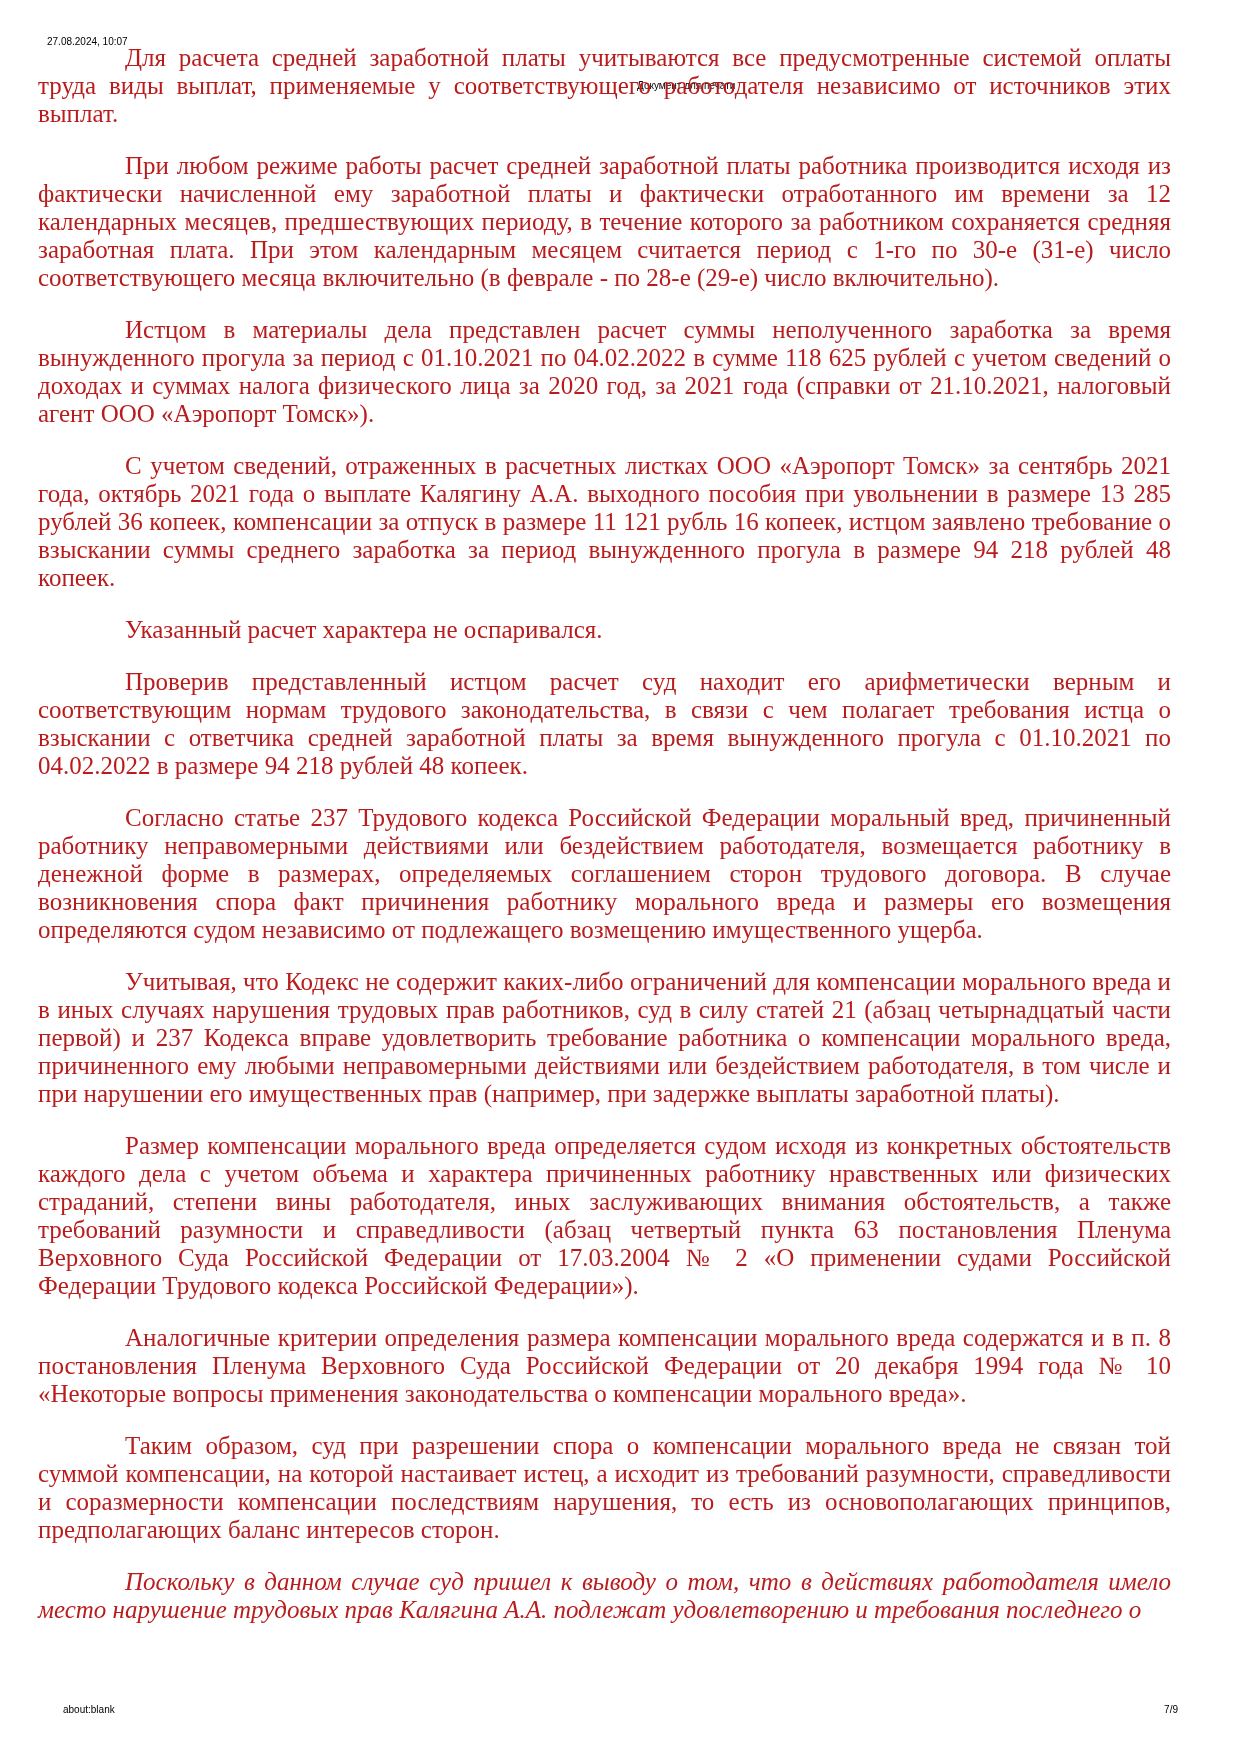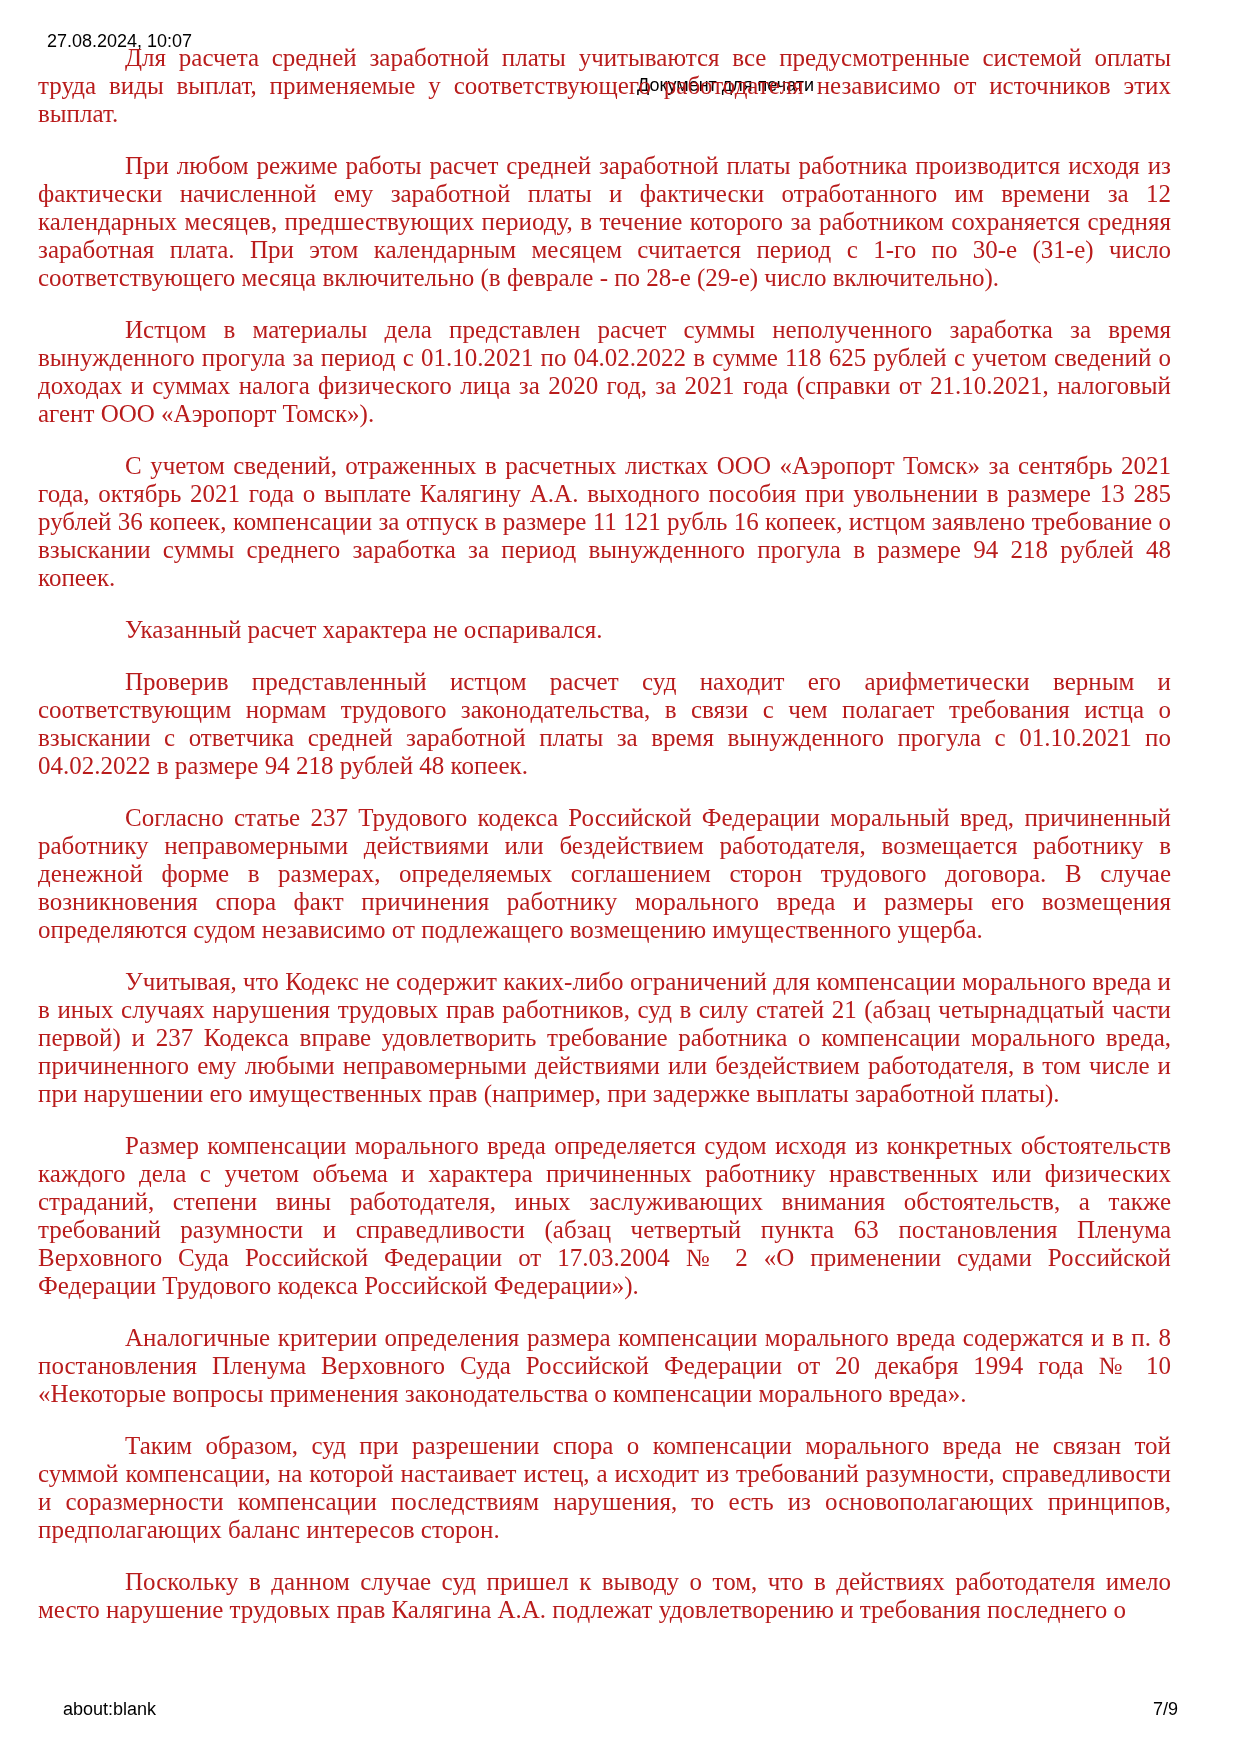--- a/index.html
+++ b/index.html
@@ -12,21 +12,21 @@
     width: 1240px;
     height: 1754px;
     background: #ffffff;
     color: #000000;
     overflow: hidden;
   }
   
   .print-meta {
     position: absolute;
     font-family: "Liberation Sans", sans-serif;
-    font-size: 18px;
+    font-size: 10px;
     line-height: 17px;
     color: #000000;
     white-space: nowrap;
   }
   .hdr-date  { top: 33px;  left: 47px; }
   .hdr-title { top: 33px;  left: 637px; margin-top: 44px; }
   .ftr-url   { top: 1701px; left: 47px; margin-left: 16px; }
   .ftr-page  { top: 1701px; right: 62px; }
 
   
@@ -41,20 +41,21 @@
     text-align: justify;
     color: #b91c1c;
   }
   .doc-content p {
     margin: 0 0 24px 0;
     text-indent: 87px;
     word-spacing: normal;
   }
   .doc-content p:last-child {
     margin-bottom: 4px;
+    font-style: italic;
   }
 </style>
 </head>
 <body>
 
 <div class="page">
 
   <div class="print-meta hdr-date">27.08.2024, 10:07</div>
 
   <div class="print-meta hdr-title">Документ для печати</div>

